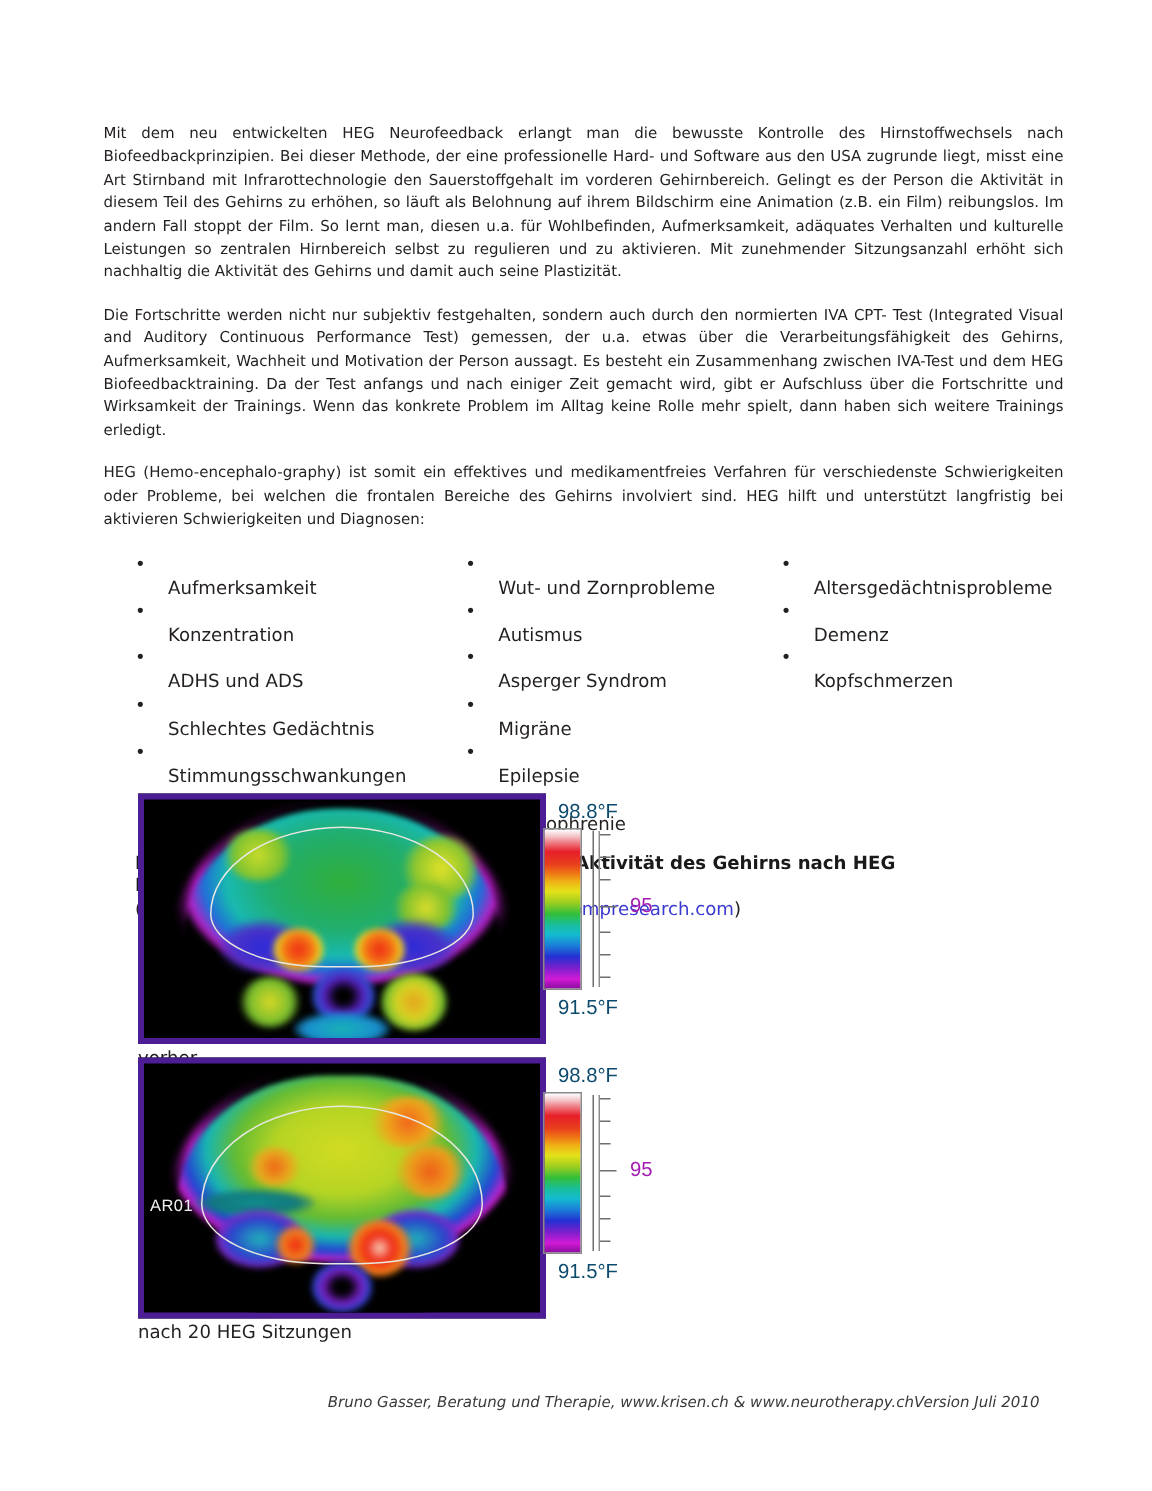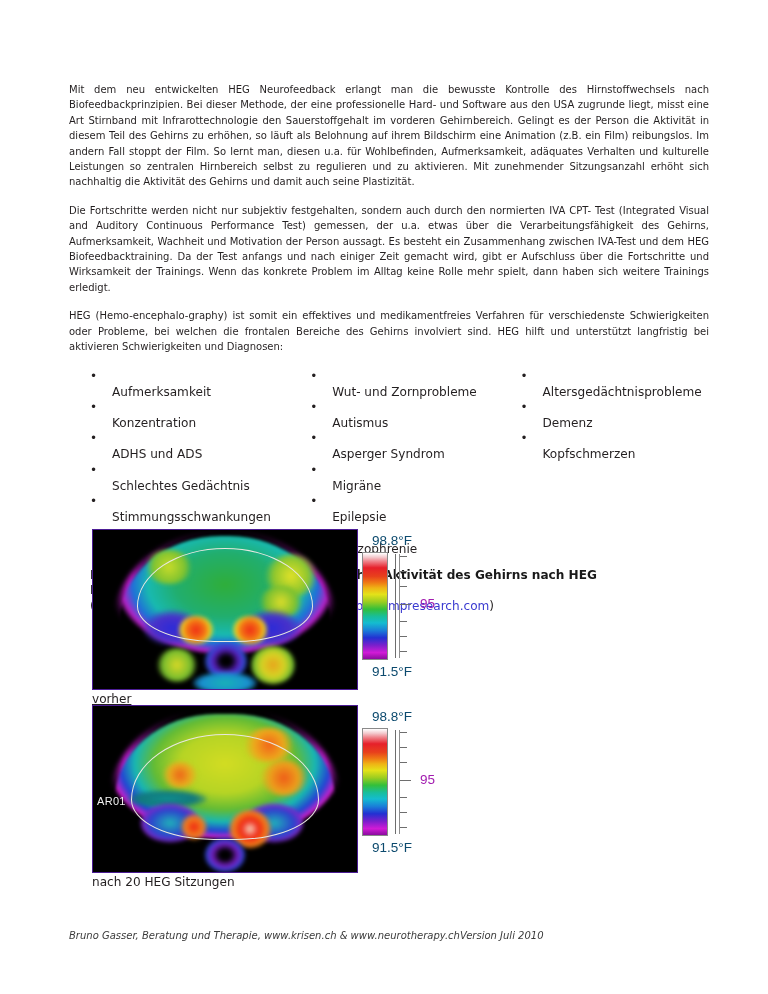--- a/index.html
+++ b/index.html
@@ -102,21 +102,21 @@
 
   
   .figure-wrap {
     position: absolute;
   }
   .fig1 { left: 92px; top: 529px; text-decoration: underline; }
   .fig2 { left: 92px; top: 705px; }
 
   .thermal {
     position: relative;
-    border: 1px solid #4c1d95;
+    border: 4px solid #4c1d95;
     background: #000;
     overflow: hidden;
   }
   .thermal.one { width: 264px; height: 159px; }
   .thermal.two { width: 264px; height: 166px; }
 
   .fig-label {
     font-size: 12.1px;
     line-height: 15px;
     margin-top: 2px;
@@ -272,25 +272,25 @@
     position: absolute;
     left: 58px;
     font-size: 13.5px;
     font-family: "Liberation Sans", sans-serif;
     color: #a21caf;
     transform: translateY(-8px);
   }
 
   .footer {
     position: absolute;
-    left: 69px;
+    left: 53px;
     top: 930px;
     width: 640px;
     display: flex;
-    justify-content: flex-start;
+    justify-content: flex-end;
     font-style: italic;
     font-size: 10px;
     color: #3a3a3a;
   }
 </style>
 </head>
 <body>
 
 <div class="page">
 

